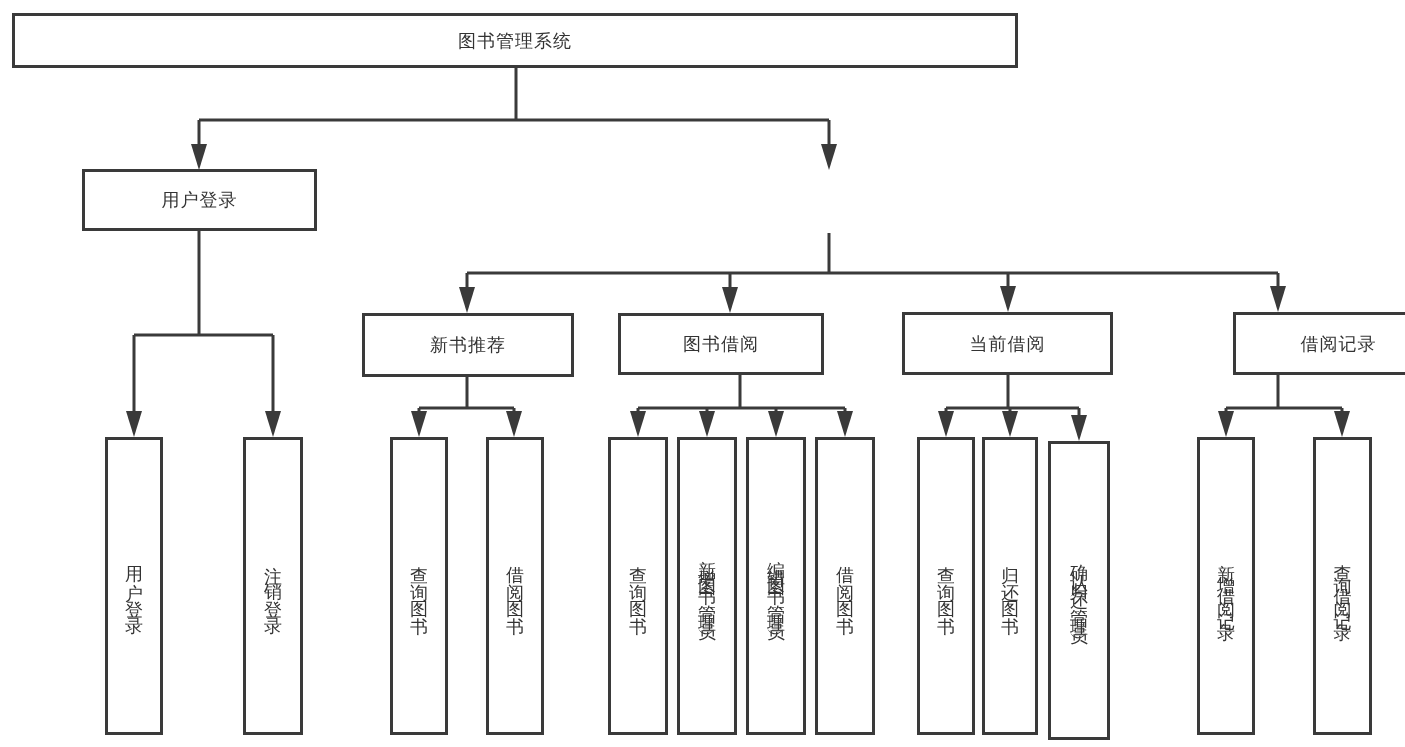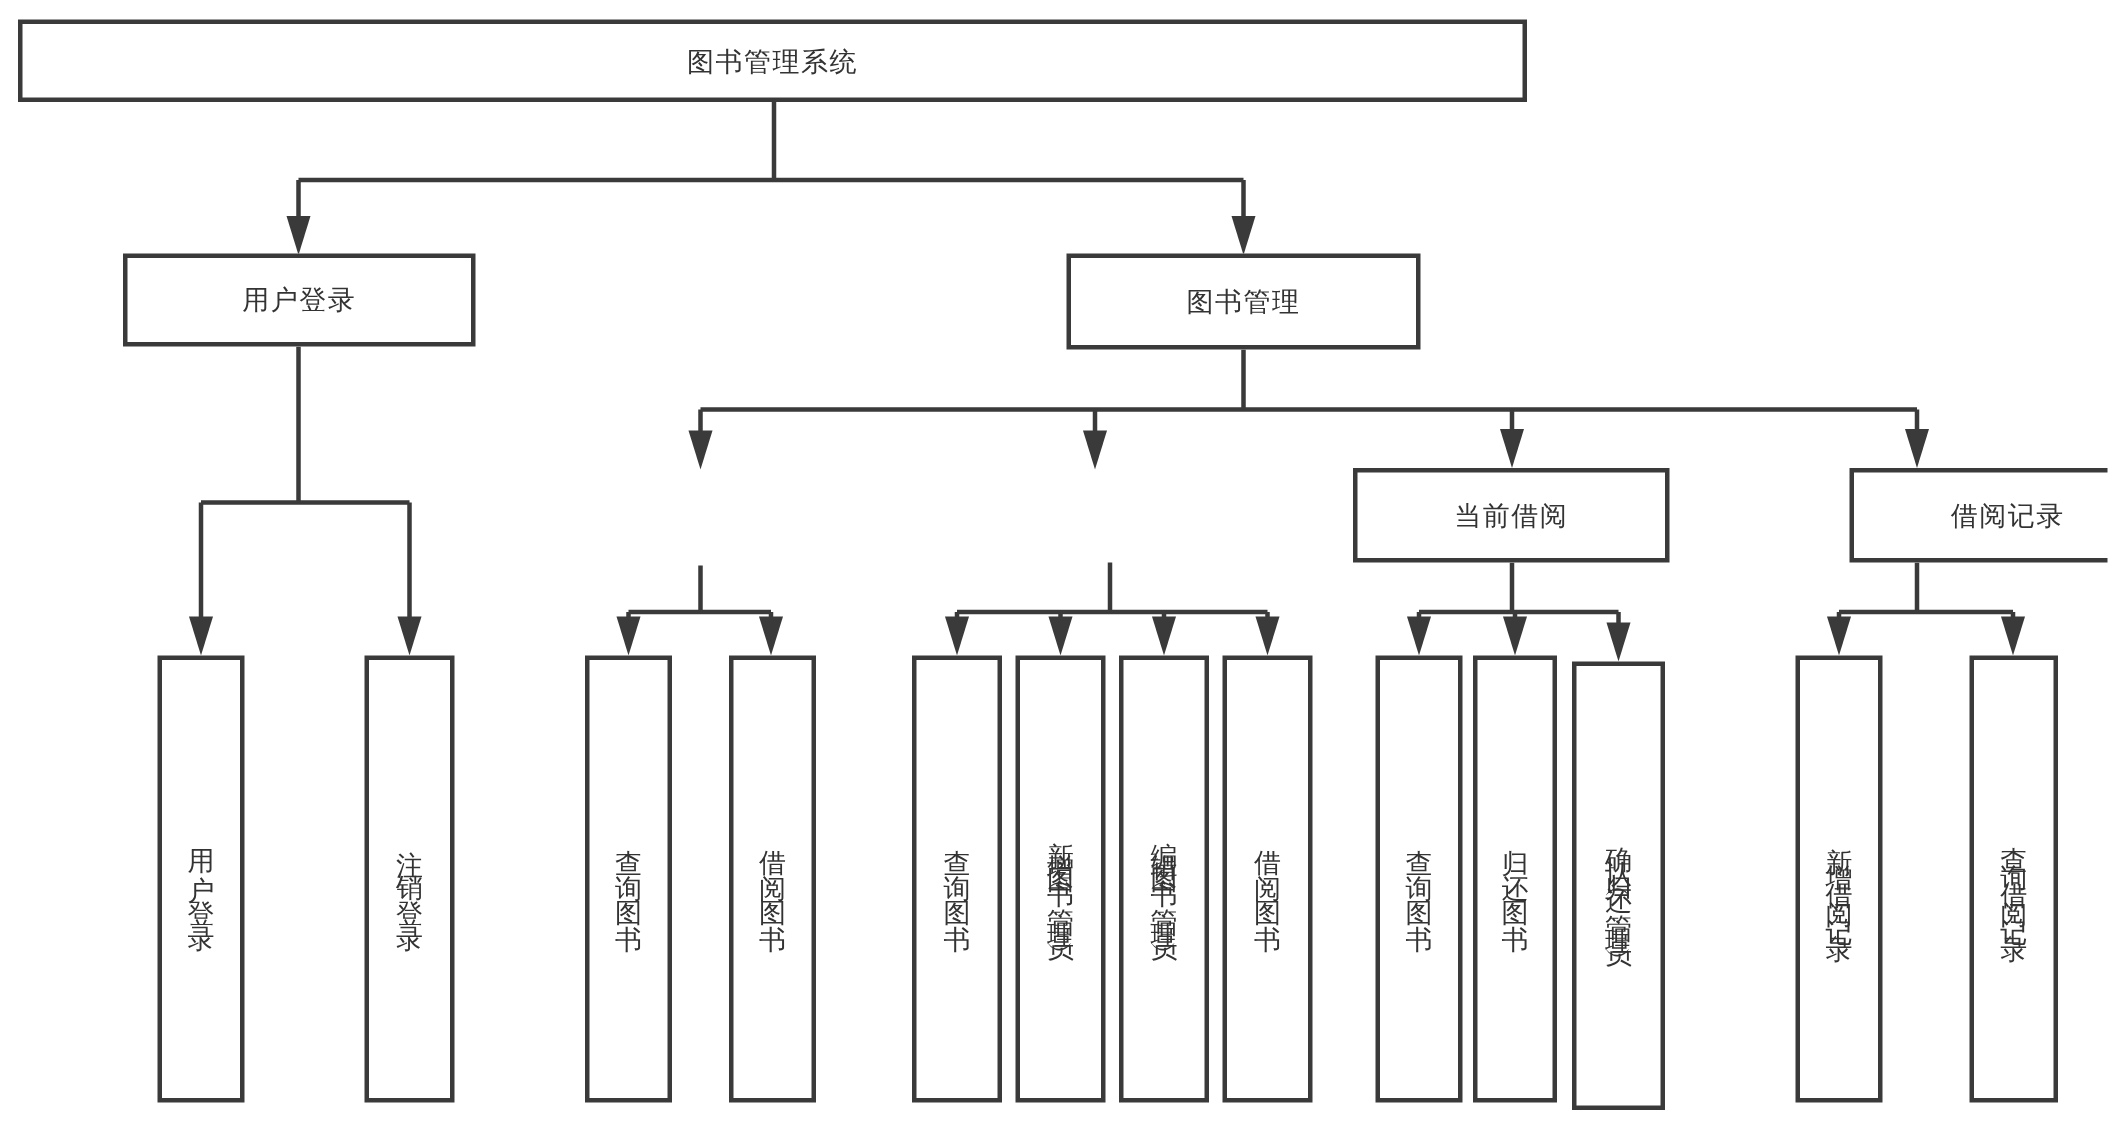--- a/index.html
+++ b/index.html
@@ -101,24 +101,27 @@
     </g>
   </svg>
 
   <div class="node hnode" style="left:12px; top:13px; width:1006px; height:55px;">
     <span>图书管理系统</span>
   </div>
 
   <div class="node hnode" style="left:82px; top:169px; width:235px; height:62px;">
     <span>用户登录</span>
   </div>
-  <div class="node hnode" style="left:711px; top:169px; width:236px; height:64px;">
-    <span>图书管理</span>
+
+  <div class="node hnode" style="left:362px; top:313px; width:212px; height:64px;">
+    <span>新书推荐</span>
   </div>
-
+  <div class="node hnode" style="left:618px; top:313px; width:206px; height:62px;">
+    <span>图书借阅</span>
+  </div>
   <div class="node hnode" style="left:902px; top:312px; width:211px; height:63px;">
     <span>当前借阅</span>
   </div>
   <div class="node hnode" style="left:1233px; top:312px; width:211px; height:63px;">
     <span>借阅记录</span>
   </div>
 
   <div class="node vnode v4" style="left:105px; top:437px; width:58px; height:298px;">
     <span>用户登录</span>
   </div>

